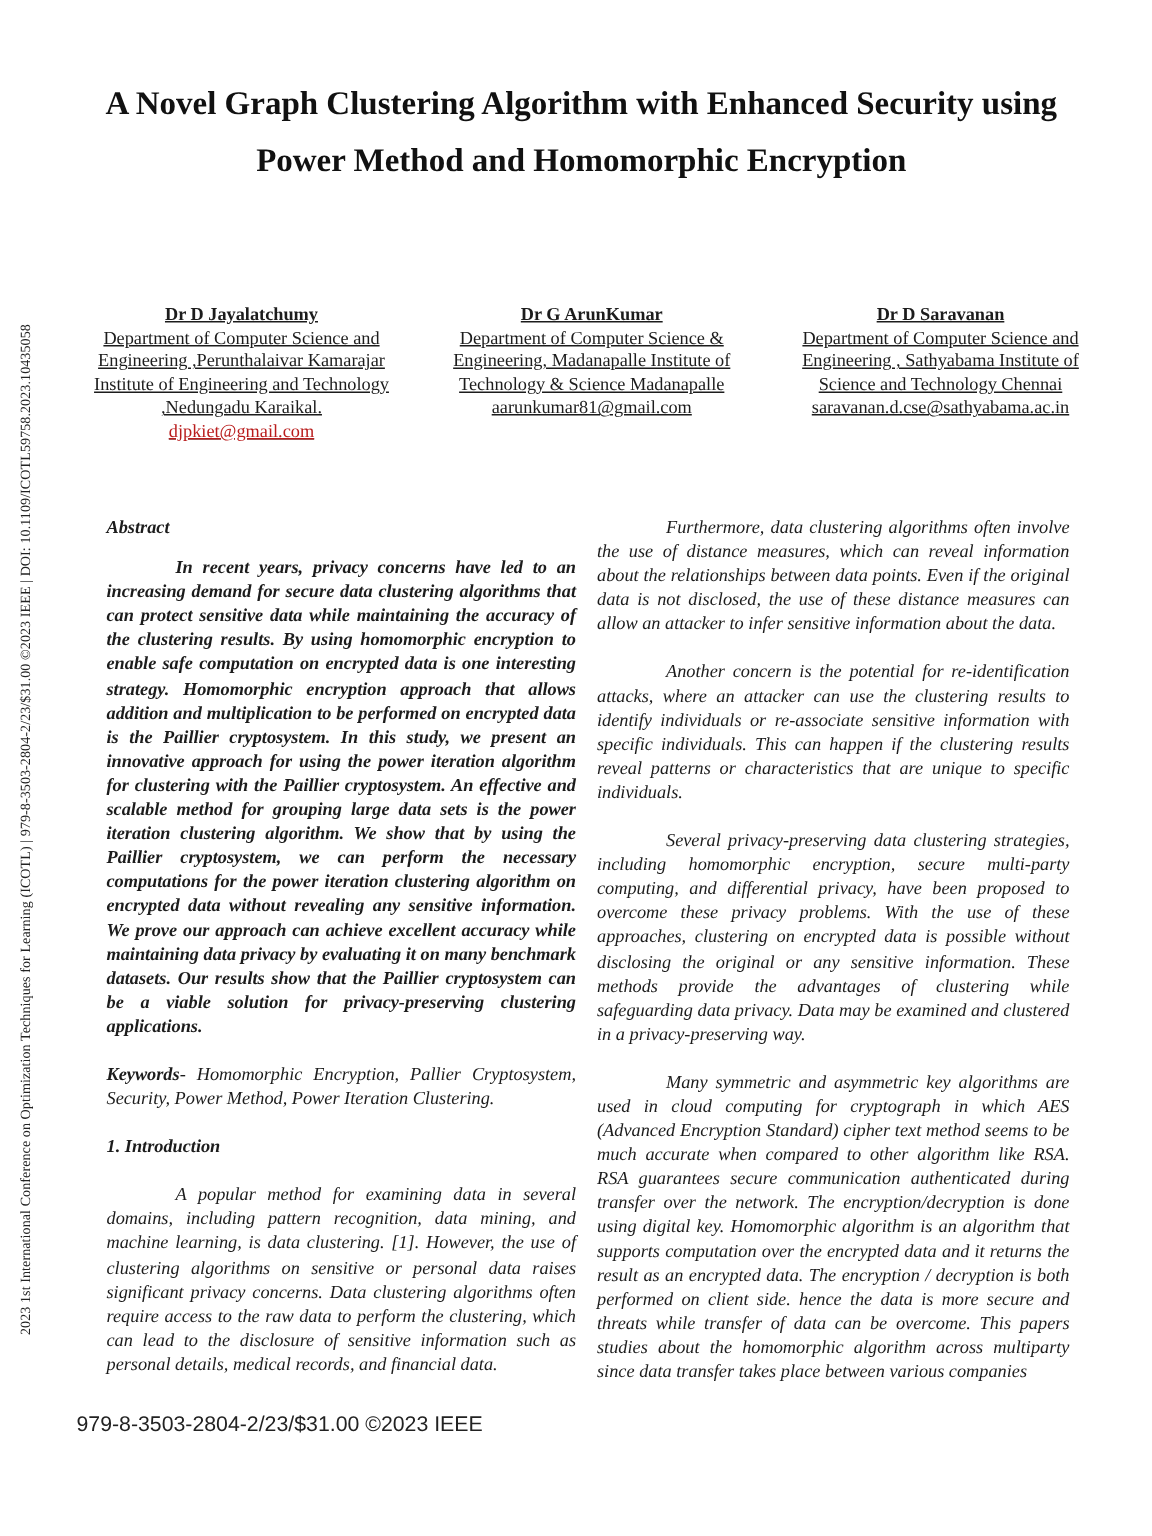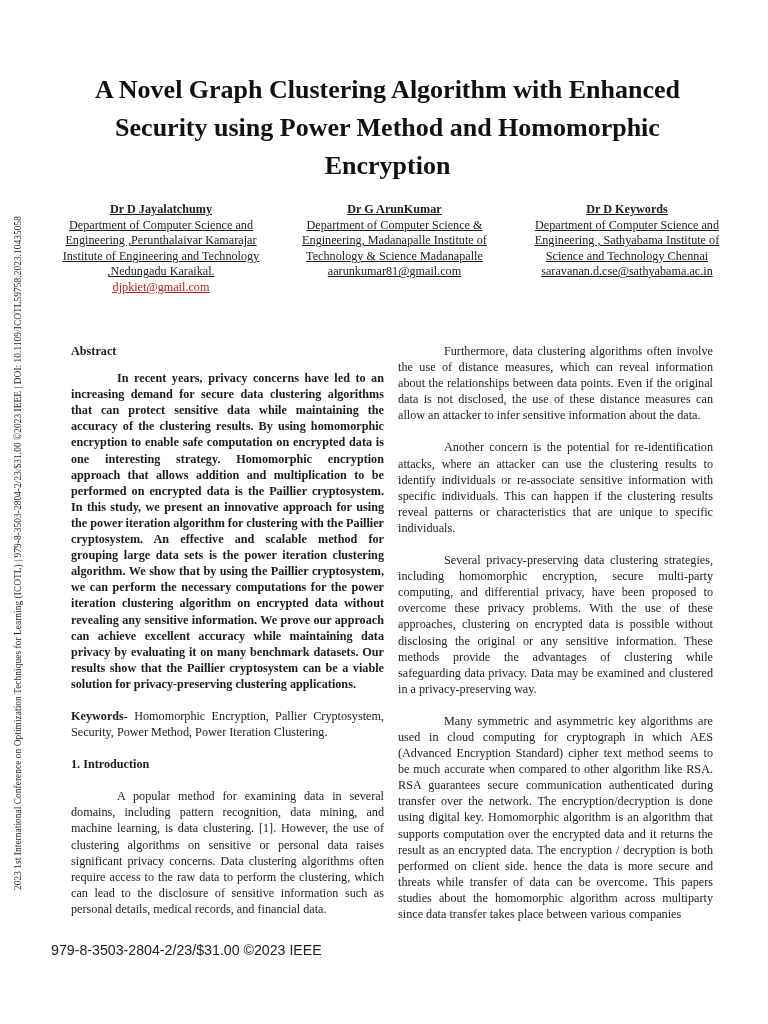--- a/index.html
+++ b/index.html
@@ -2,30 +2,30 @@
 <html><head>
 <meta charset="utf-8">
 <style>
   html, body { margin:0; padding:0; background:#ffffff; }
   body { width:768px; height:1024px; position:relative; overflow:hidden;
          font-family:"Liberation Serif","DejaVu Serif",serif; color:#1a1a1a; }
   .sidebar-text { position:absolute; left:11px; top:140px; width:14px; height:750px; }
   .sidebar-text span { position:absolute; left:0; top:0; white-space:nowrap;
      font-size:9.4px; transform-origin:0 0; transform:translate(2px,750px) rotate(-90deg);
      color:#222; letter-spacing:0.05px; }
-  .title { position:absolute; left:60px; top:71px; width:655px; text-align:center;
-     font-weight:bold; font-size:26px; line-height:38px; color:#111; }
+  .title { position:absolute; left:60px; top:50px; width:655px; text-align:center;
+     font-weight:bold; font-size:22px; line-height:38px; color:#111; }
   .authors { position:absolute; top:202px; left:50px; width:690px; }
   .author { position:absolute; text-align:center; font-size:12.2px; line-height:15.6px; color:#1c1c1c;text-decoration:underline; }
   .author .name { font-weight:bold; }
   .author .email-link { color:#b91c1c; text-decoration:underline; }
   .a1 { left:0; width:222px; }
   .a2 { left:237px; width:215px; }
   .a3 { left:466px; width:222px; }
-  .col { position:absolute; font-size:12.2px; line-height:16.1px; text-align:justify; color:#1c1c1c; }
+  .col { position:absolute; font-size:12.2px; line-height:16.1px; text-align:justify; color:#1c1c1c;font-style:italic; }
   .left { left:71px; top:343px; width:313px; }
   .right { left:398px; top:343px; width:315px; }
   .col p { margin:0; }
   .indent { text-indent:46px; }
   .abs-head { font-weight:bold; margin-bottom:11px !important; }
   .abs-body { font-weight:bold; }
   .kw { margin-top:16px !important; }
   .kw b { font-weight:bold; }
   .sec-head { font-weight:bold; margin-top:16px !important; margin-bottom:16px !important; }
   .gap { margin-top:16px !important; }
@@ -46,21 +46,21 @@
     <div class="name">Dr D Jayalatchumy</div>
     <div>Department of Computer Science and Engineering ,Perunthalaivar Kamarajar Institute of Engineering and Technology ,Nedungadu Karaikal.</div>
     <a class="email-link">djpkiet@gmail.com</a>
   </div>
   <div class="author a2">
     <div class="name">Dr G ArunKumar</div>
     <div>Department of Computer Science &amp; Engineering, Madanapalle Institute of Technology &amp; Science Madanapalle</div>
     <div>aarunkumar81@gmail.com</div>
   </div>
   <div class="author a3">
-    <div class="name">Dr D Keywords</div>
+    <div class="name">Dr D Saravanan</div>
     <div>Department of Computer Science and Engineering , Sathyabama Institute of Science and Technology Chennai</div>
     <div>saravanan.d.cse@sathyabama.ac.in</div>
   </div>
 </div>
 
 <div class="col left">
   <p class="abs-head">Abstract</p>
   <p class="abs-body indent">In recent years, privacy concerns have led to an increasing demand for secure data clustering algorithms that can protect sensitive data while maintaining the accuracy of the clustering results. By using homomorphic encryption to enable safe computation on encrypted data is one interesting strategy. Homomorphic encryption approach that allows addition and multiplication to be performed on encrypted data is the Paillier cryptosystem. In this study, we present an innovative approach for using the power iteration algorithm for clustering with the Paillier cryptosystem. An effective and scalable method for grouping large data sets is the power iteration clustering algorithm. We show that by using the Paillier cryptosystem, we can perform the necessary computations for the power iteration clustering algorithm on encrypted data without revealing any sensitive information. We prove our approach can achieve excellent accuracy while maintaining data privacy by evaluating it on many benchmark datasets. Our results show that the Paillier cryptosystem can be a viable solution for privacy-preserving clustering applications.</p>
   <p class="kw"><b>Keywords</b><span>- Homomorphic Encryption, Pallier Cryptosystem, Security, Power Method, Power Iteration Clustering.</span></p>
   <p class="sec-head">1. Introduction</p>

